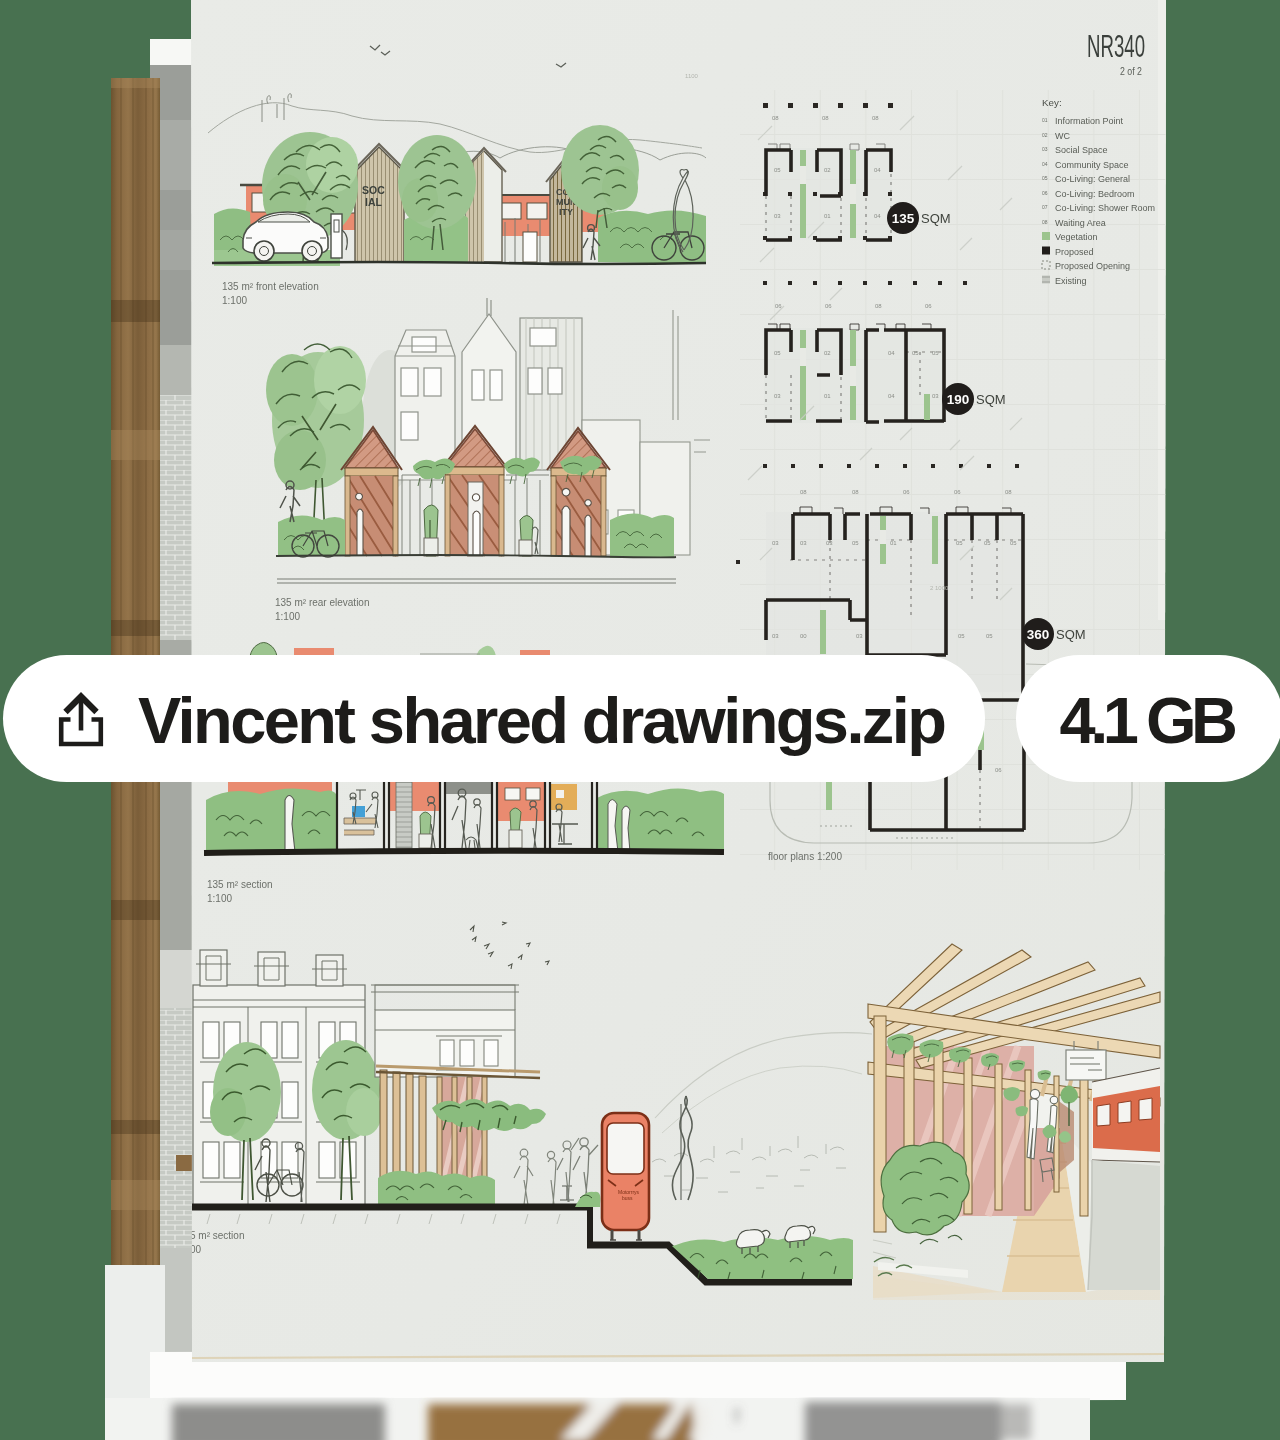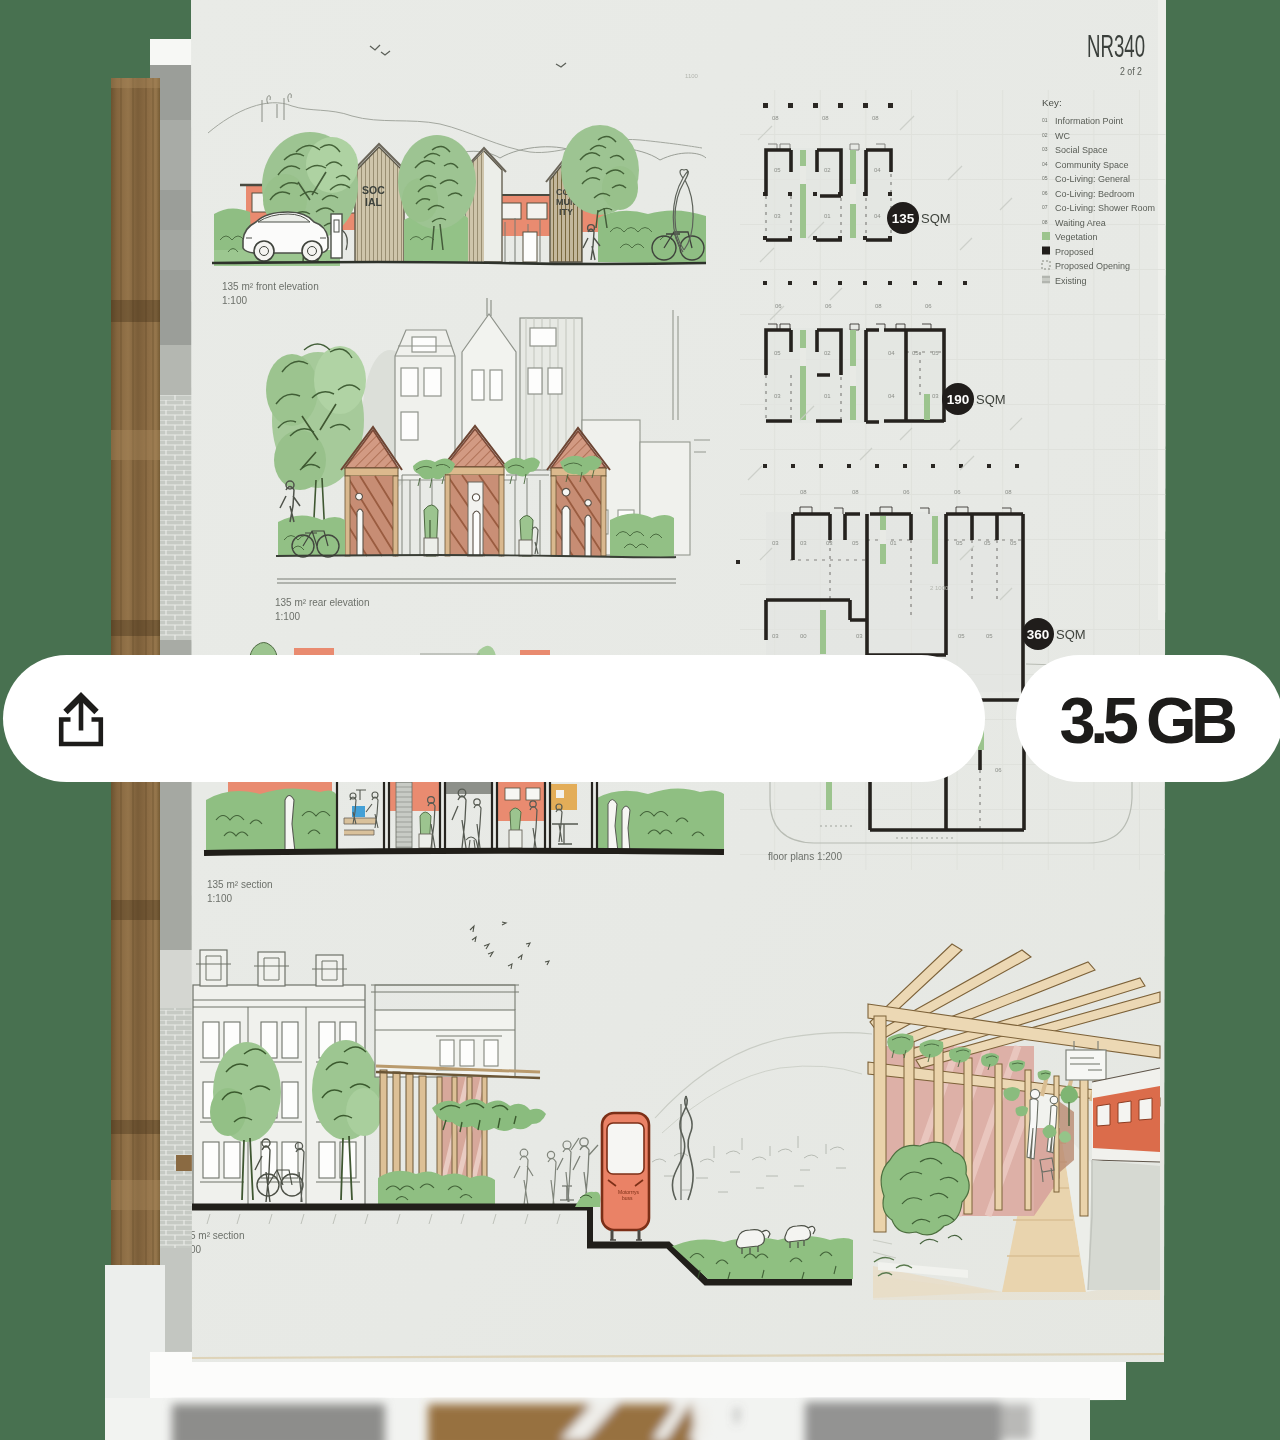--- a/index.html
+++ b/index.html
@@ -874,17 +874,18 @@
 </g>
 </svg>
 <div class="pill" id="pill1">
 <svg style="position:absolute;left:54px;top:37px" width="48" height="56" viewBox="0 0 48 56">
 <g fill="none" stroke="#1d1c1a">
 <path d="M13.5,27.5 H4.2 V52 H43.8 V27.5 H34.5" stroke-width="4.6"></path>
 <path d="M24,38.5 V7" stroke-width="4.6"></path>
 <path d="M8.5,20 L24,4.5 L39.5,20" stroke-width="6.2"></path>
 </g>
 </svg>
+<div class="ptxt" id="t1">Vincent shared drawings.zip</div>
 </div>
 <div class="pill" id="pill2">
-      <div class="ptxt">3.5 GB</div>
+      <div class="ptxt">4.1 GB</div>
     </div>
 </div>
 
 </body></html>

